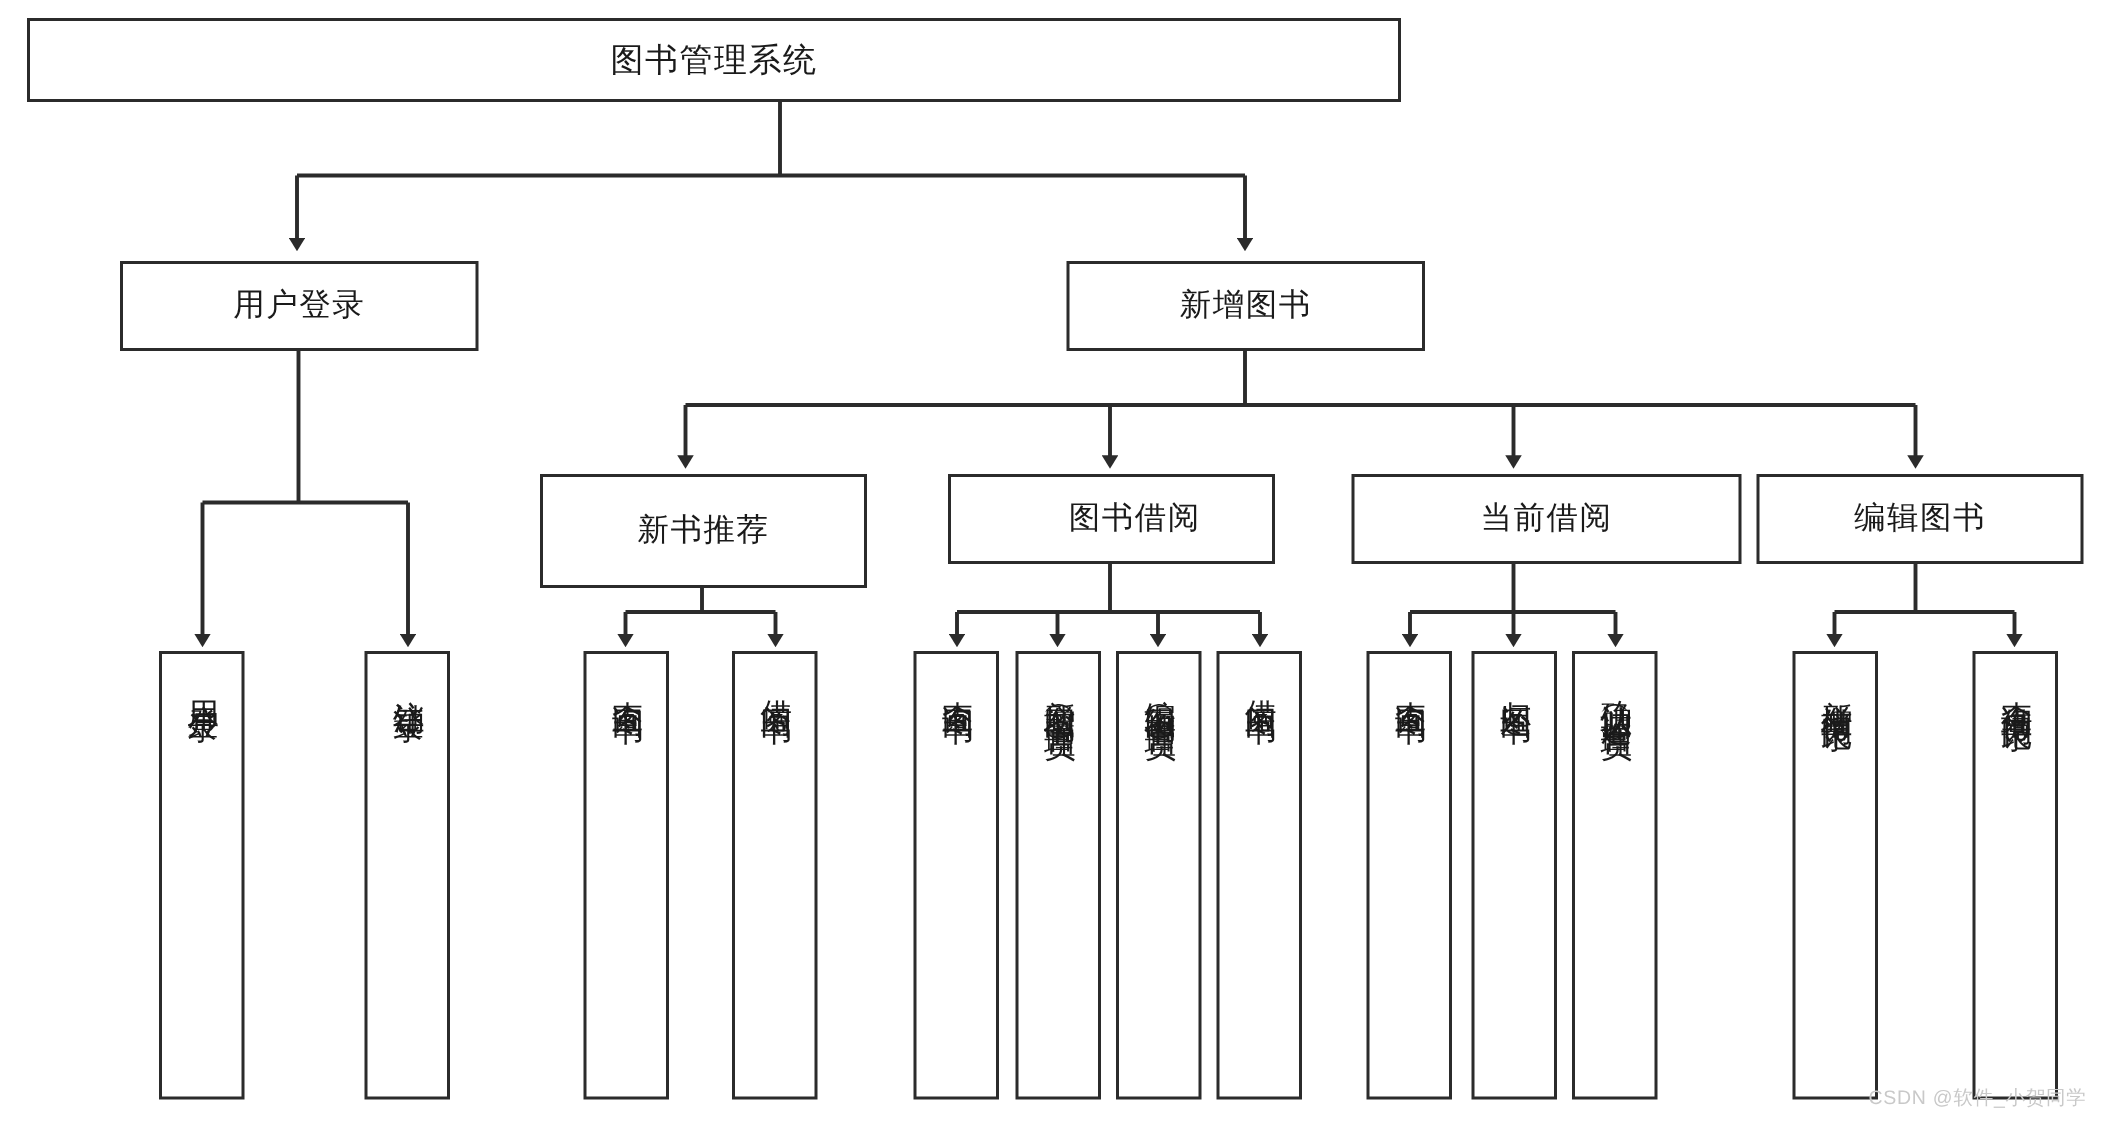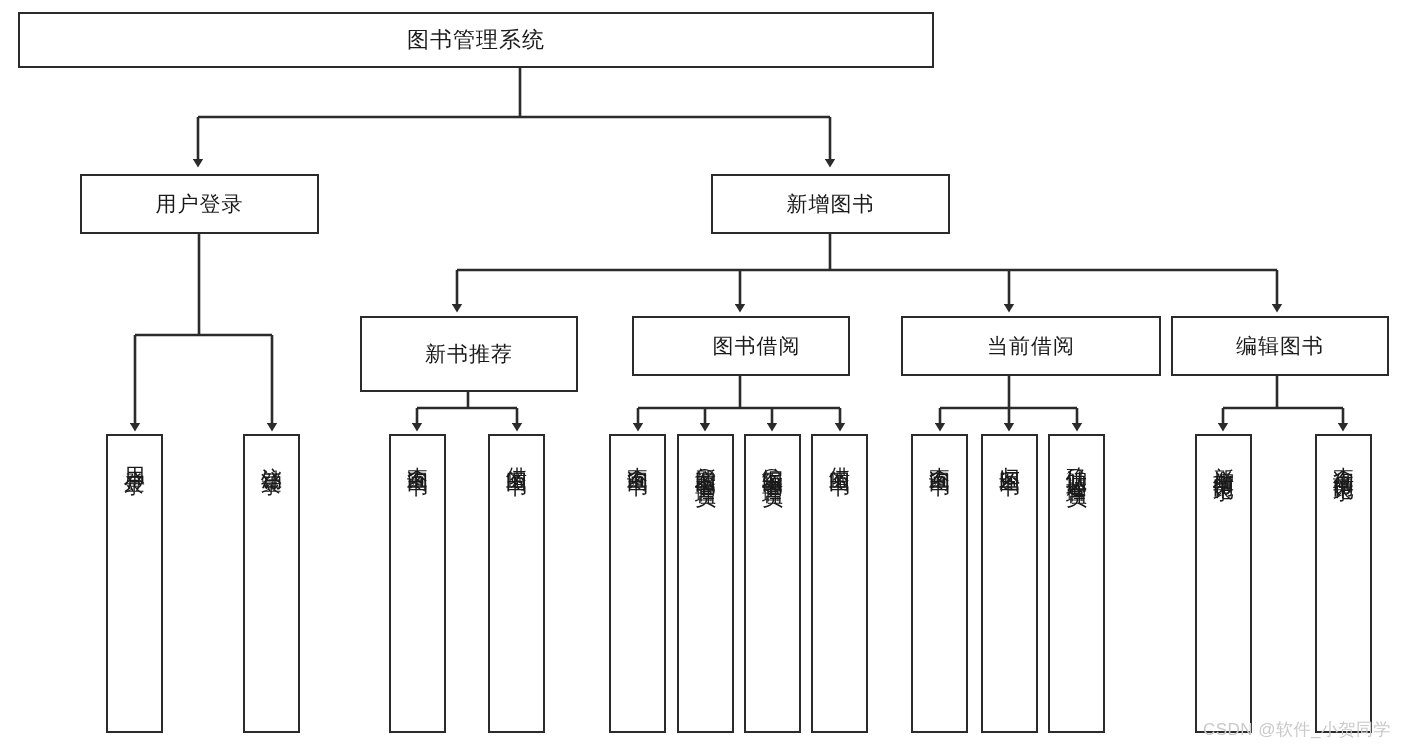--- a/index.html
+++ b/index.html
@@ -62,21 +62,21 @@
     white-space: normal;
     max-height: 274px;
   }
   .node.vertical.tall-text .node-label {
     max-height: 282px;
   }
   #watermark {
     position: absolute;
     right: 14px;
     bottom: 6px;
-    font-size: 17px;
+    font-size: 13px;
     color: #c9c9c9;
     letter-spacing: 0.5px;
     white-space: nowrap;
     user-select: none;
   }
 </style>
 </head>
 <body>
 
 <div id="diagram-root">

